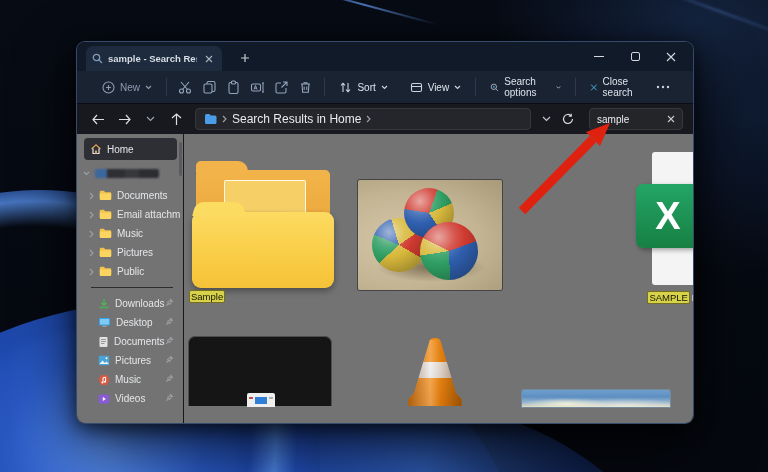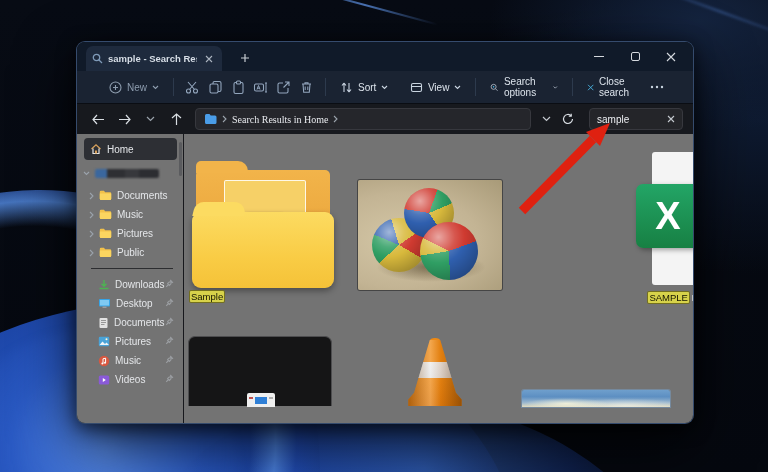--- a/index.html
+++ b/index.html
@@ -46,33 +46,33 @@
   .tab-title { color:#d6dde6; font-size:9.5px; font-weight:bold; white-space:nowrap; overflow:hidden; flex:1; }
   .tab-close { width:14px; height:14px; display:flex; align-items:center; justify-content:center; border-radius:3px; }
   .newtab-btn { width:22px; height:22px; margin:0 0 2px 12px; display:flex; align-items:center; justify-content:center; border-radius:4px; }
   .win-controls { position:absolute; right:4px; top:0; height:29px; display:flex; }
   .wc-btn { width:36px; height:29px; display:flex; align-items:center; justify-content:center; }
   .wc-min { width:10px; height:1px; background:#d4d8dd; }
   .wc-max { width:9px; height:9px; border:1px solid #d4d8dd; border-radius:2px; }
 
   
   .toolbar { height:33px; background:#1a2332; border-bottom:1px solid #0a0d13;
-    display:flex; align-items:center; padding:0 26px; gap:2px; flex:none; }
+    display:flex; align-items:center; padding:0 19px; gap:2px; flex:none; }
   .tb-btn { display:flex; align-items:center; gap:5px; padding:4px 6px; border-radius:4px; color:#dde4ec; font-size:10px; }
   .tb-btn.dim { color:#8d9cae; }
   .tb-icon-btn { width:30px; height:24px; display:flex; align-items:center; justify-content:center; border-radius:4px; }
   .tb-sep { width:1px; height:18px; background:#2d3a4d; margin:0 6px; flex:none; }
   .tb-spacer { width:8px; }
 
   
   .addressrow { height:30px; background:#17191e; display:flex; align-items:center; padding:0 10px; gap:4px; flex:none; }
   .nav-btn { width:22px; height:22px; display:flex; align-items:center; justify-content:center; border-radius:4px; }
   .addr-field { height:22px; flex:1; margin-left:4px; background:#25262b; border:1px solid #37383e; border-radius:4px;
     display:flex; align-items:center; gap:5px; padding:0 8px; }
-  .addr-text { color:#e8eaee; font-size:10px; white-space:nowrap;font-family:Liberation Serif, serif; }
+  .addr-text { color:#e8eaee; font-size:12px; white-space:nowrap; }
   .addr-extra { display:flex; align-items:center; }
   .search-field { width:94px; height:22px; background:#242529; border:1px solid #37383e; border-radius:4px;
     display:flex; align-items:center; padding:0 7px; gap:4px; margin-left:6px; }
   .search-value { color:#eceef1; font-size:10px; flex:1; }
 
   
   .winbody { flex:1; display:flex; min-height:0; background:#737373; }
   .sidebar { width:107px; flex:none; position:relative; padding-top:4px; border-right:1px solid #17181c; }
   .sb-row { height:19px; display:flex; align-items:center; gap:5px; color:#e4e6e9; font-size:10px; }
   .sb-home { margin:0 6px 4px 7px; height:22px; background:#2d2f34; border-radius:4px; padding-left:6px; }
@@ -409,20 +409,30 @@
           <span class="sb-label">Documents</span>
         </div>
         <div class="sb-row sb-tree">
           <svg class="ic" width="5" height="8" viewBox="0 0 5 8">
               <path d="M1 1l3 3-3 3" fill="none" stroke="#9aa2ab" stroke-width="1.1"></path>
             </svg>
           <svg class="ic" width="13" height="11" viewBox="0 0 13 11">
               <path d="M.8 2A1.2 1.2 0 012 0.8h3l1.1 1.4h4.9A1.2 1.2 0 0112.2 3.4v5.4A1.2 1.2 0 0111 10H2A1.2 1.2 0 01.8 8.8z" fill="#f2c14b"></path>
               <path d="M.8 3.6h11.4v5.2A1.2 1.2 0 0111 10H2A1.2 1.2 0 01.8 8.8z" fill="#fbd560"></path>
             </svg>
+          <span class="sb-label">Email attachm</span>
+        </div>
+        <div class="sb-row sb-tree">
+          <svg class="ic" width="5" height="8" viewBox="0 0 5 8">
+              <path d="M1 1l3 3-3 3" fill="none" stroke="#9aa2ab" stroke-width="1.1"></path>
+            </svg>
+          <svg class="ic" width="13" height="11" viewBox="0 0 13 11">
+              <path d="M.8 2A1.2 1.2 0 012 0.8h3l1.1 1.4h4.9A1.2 1.2 0 0112.2 3.4v5.4A1.2 1.2 0 0111 10H2A1.2 1.2 0 01.8 8.8z" fill="#f2c14b"></path>
+              <path d="M.8 3.6h11.4v5.2A1.2 1.2 0 0111 10H2A1.2 1.2 0 01.8 8.8z" fill="#fbd560"></path>
+            </svg>
           <span class="sb-label">Music</span>
         </div>
         <div class="sb-row sb-tree">
           <svg class="ic" width="5" height="8" viewBox="0 0 5 8">
               <path d="M1 1l3 3-3 3" fill="none" stroke="#9aa2ab" stroke-width="1.1"></path>
             </svg>
           <svg class="ic" width="13" height="11" viewBox="0 0 13 11">
               <path d="M.8 2A1.2 1.2 0 012 0.8h3l1.1 1.4h4.9A1.2 1.2 0 0112.2 3.4v5.4A1.2 1.2 0 0111 10H2A1.2 1.2 0 01.8 8.8z" fill="#f2c14b"></path>
               <path d="M.8 3.6h11.4v5.2A1.2 1.2 0 0111 10H2A1.2 1.2 0 01.8 8.8z" fill="#fbd560"></path>
             </svg>

